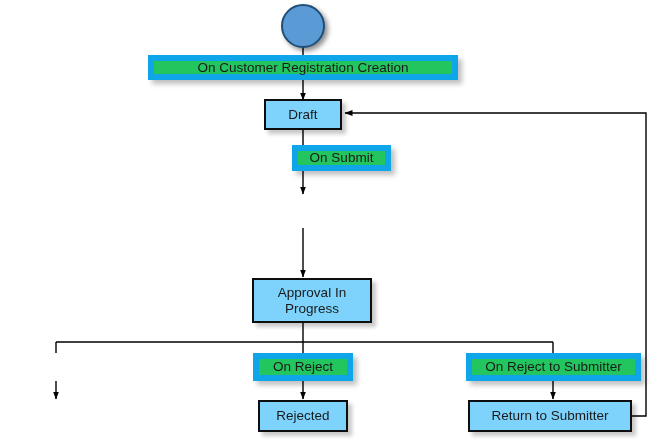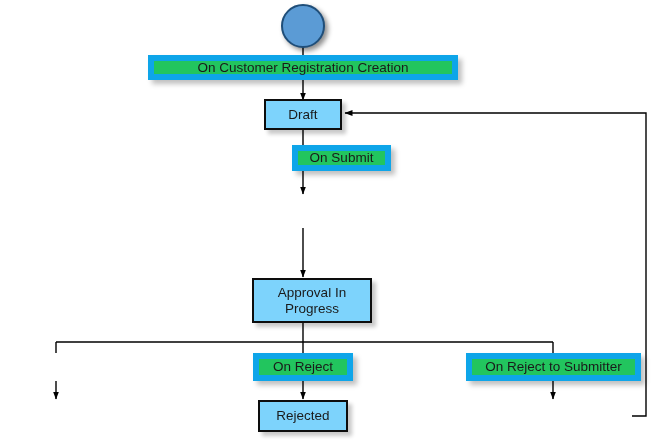--- a/index.html
+++ b/index.html
@@ -118,14 +118,15 @@
 Progress</div>
 
 
   <div class="node label-box" style="left:253px; top:353px; width:100px; height:28px;">On Reject</div>
 
   <div class="node label-box" style="left:466px; top:353px; width:175px; height:28px;">On Reject to Submitter</div>
 
 
   <div class="node state" style="left:258px; top:400px; width:90px; height:32px;">Rejected</div>
 
+  <div class="node state" style="left:468px; top:400px; width:164px; height:32px;">Return to Submitter</div>
 
 </div>
 
 </body></html>

